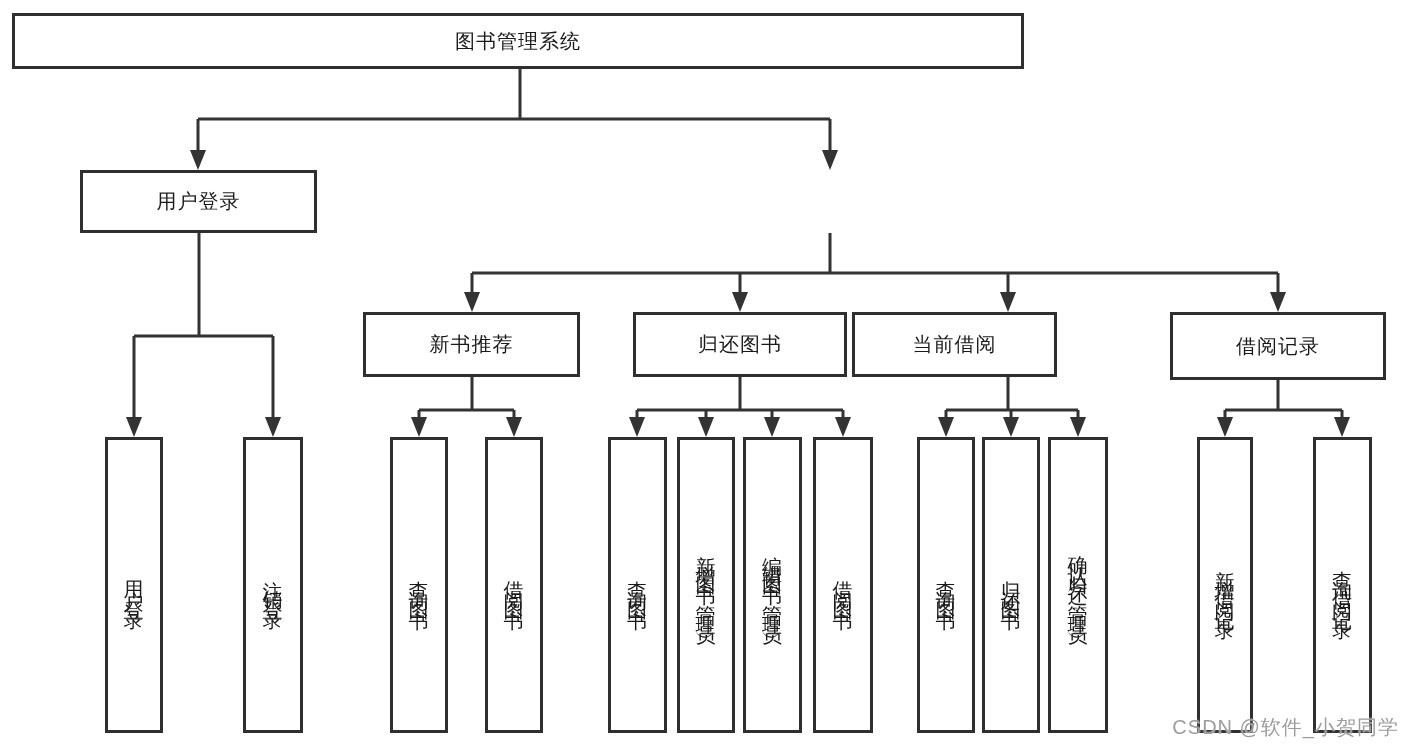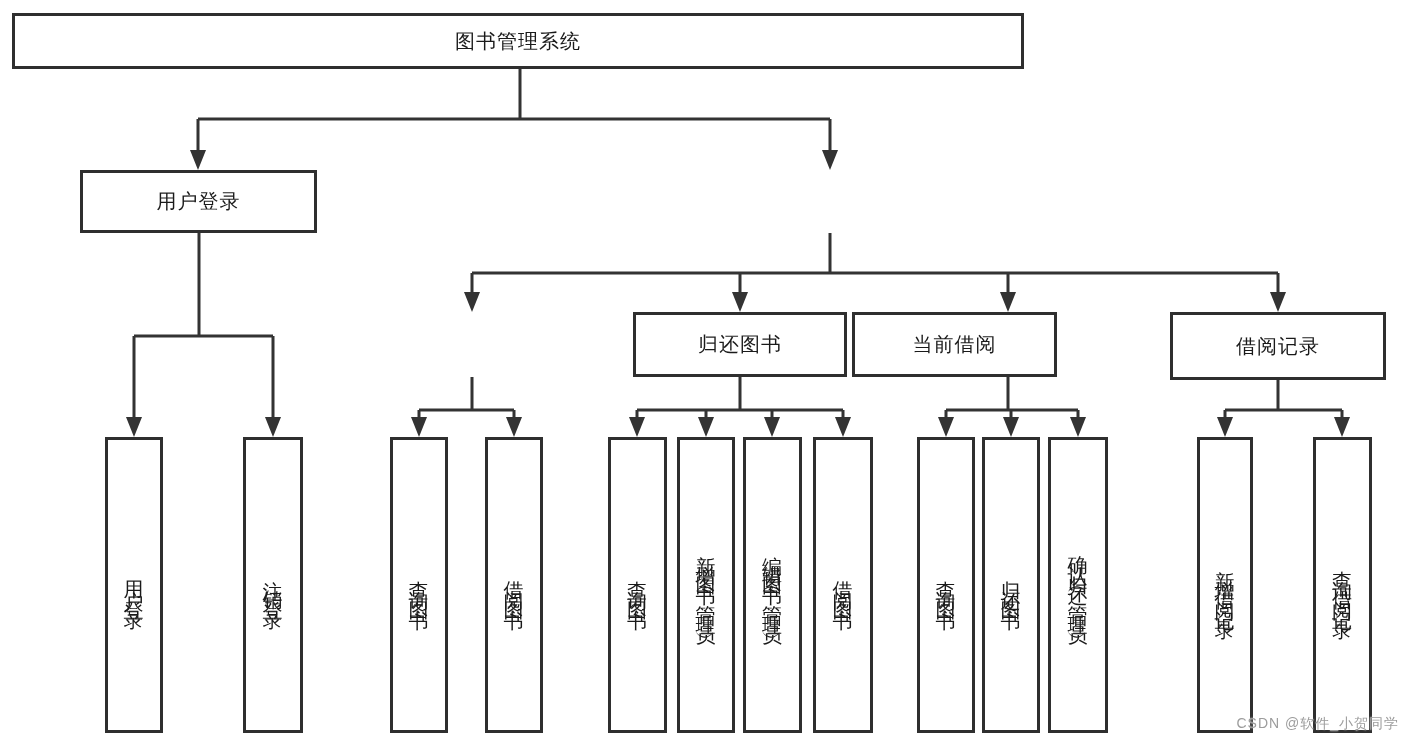--- a/index.html
+++ b/index.html
@@ -28,22 +28,22 @@
   .node.v{
     font-size:20px;
     writing-mode:vertical-rl;
     text-orientation:mixed;
     letter-spacing:10px;
     line-height:1;
     text-align:center;
   }
   .watermark{
     position:absolute;
-    right:6px;bottom:14px;
-    font-size:14px;
+    right:6px;bottom:6px;
+    font-size:20px;
     color:var(--watermark);
     text-shadow:0 0 2px #ffffff;
     letter-spacing:1px;
     white-space:nowrap;
   }
 </style>
 </head>
 <body>
 
 <div class="stage">
@@ -81,20 +81,21 @@
 
     <path d="M1278 377 V410 M1225 410 H1342 M1225 410 V421 M1342 410 V421"></path>
     <polygon class="arrow" points="1217,417 1233,417 1225,437"></polygon>
     <polygon class="arrow" points="1334,417 1350,417 1342,437"></polygon>
   </svg>
 
   <div class="node h root" style="left:12px;top:13px;width:1012px;height:56px">图书管理系统</div>
 
   <div class="node h" style="left:80px;top:170px;width:237px;height:63px">用户登录</div>
 
+  <div class="node h" style="left:363px;top:312px;width:217px;height:65px">新书推荐</div>
   <div class="node h" style="left:633px;top:312px;width:214px;height:65px">归还图书</div>
   <div class="node h" style="left:852px;top:312px;width:205px;height:65px">当前借阅</div>
   <div class="node h" style="left:1170px;top:312px;width:216px;height:68px">借阅记录</div>
 
   <div class="node v" style="left:105px;top:437px;width:58px;height:296px">用户登录</div>
   <div class="node v" style="left:243px;top:437px;width:60px;height:296px">注销登录</div>
 
   <div class="node v" style="left:390px;top:437px;width:58px;height:296px">查询图书</div>
   <div class="node v" style="left:485px;top:437px;width:58px;height:296px">借阅图书</div>
 

